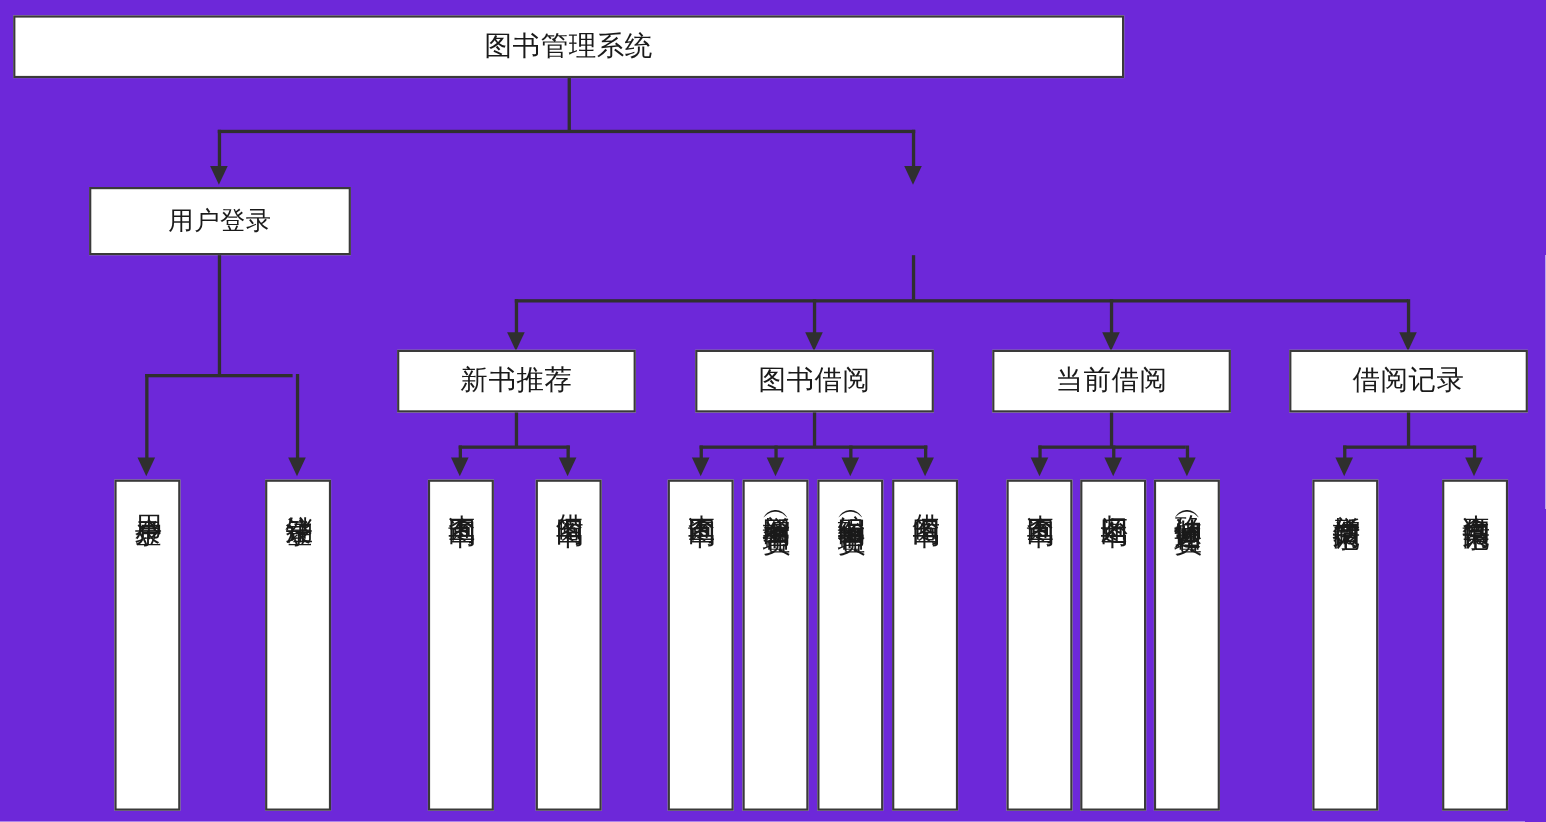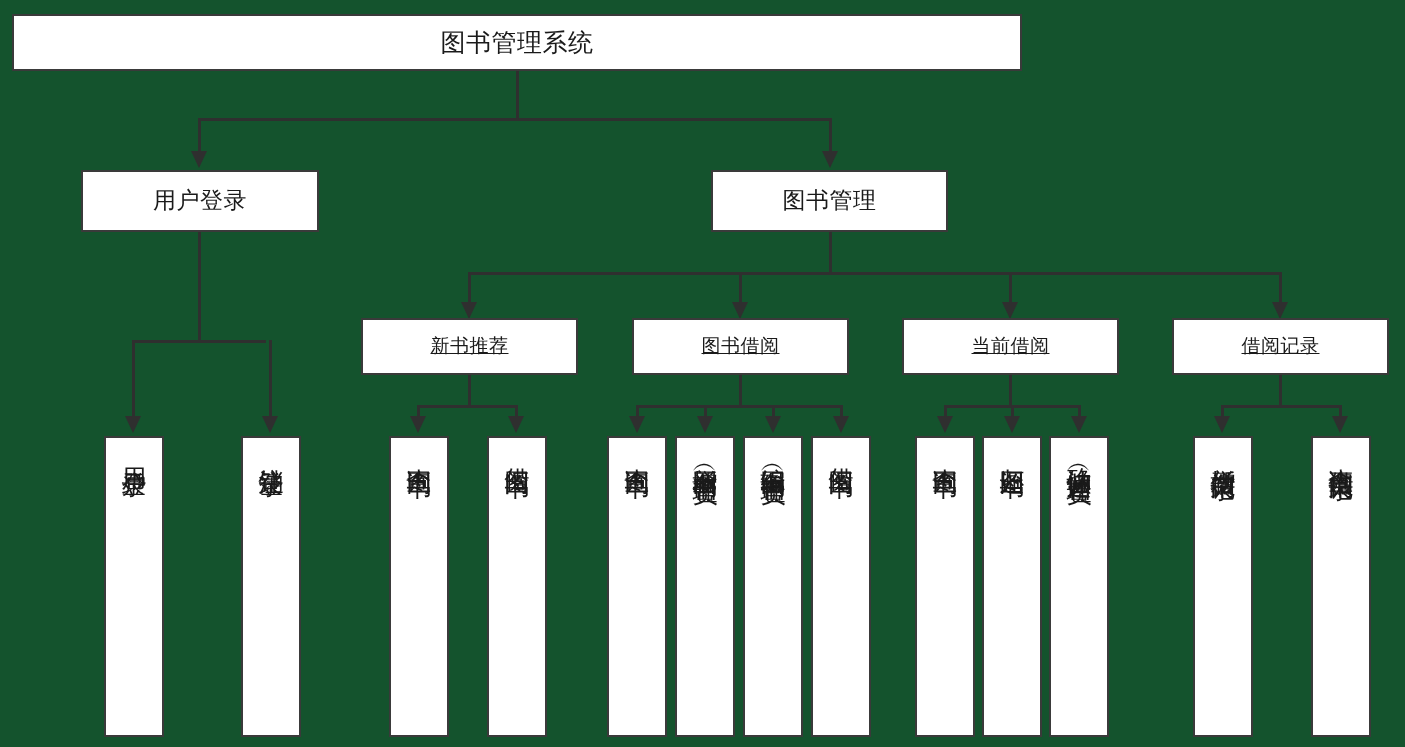--- a/index.html
+++ b/index.html
@@ -7,21 +7,21 @@
     padding: 0;
     background: #ffffff;
   }
   body {
     font-family: "Liberation Sans", "DejaVu Sans", sans-serif;
   }
   #canvas {
     position: relative;
     width: 1405px;
     height: 747px;
-    background: #14532d;
+    background: #6d28d9;
     overflow: hidden;
   }
   .node {
     position: absolute;
     box-sizing: border-box;
     border: 2px solid #3a3a3a;
     background: #ffffff;
     display: flex;
     align-items: center;
     justify-content: center;
@@ -36,21 +36,21 @@
   
   .n-root { left: 12px; top: 14px; width: 1010px; height: 57px; }
   .n-root .label { font-size: 25px; }
   
   .n-l1 { height: 62px; }
   .n-l1 .label { font-size: 23px; }
   .n-user-login { left: 81px; top: 170px; width: 238px; }
   .n-book-mgmt { left: 711px; top: 170px; width: 237px; }
   
   .n-l2 { top: 318px; height: 57px; width: 217px; }
-  .n-l2 .label { font-size: 19px; text-decoration: underline; }
+  .n-l2 .label { font-size: 25px; }
   .n-new-rec   { left: 361px; }
   .n-borrow    { left: 632px; }
   .n-current   { left: 902px; }
   .n-record    { left: 1172px; }
   
   .n-leaf {
     top: 436px;
     height: 301px;
     width: 60px;
     align-items: flex-start;
@@ -101,23 +101,20 @@
 
   <div class="line-h" style="left:198px; top:118px; width:634px;"></div>
 
   <div class="line-v" style="left:198px; top:118px; height:35px;"></div>
   <div class="arrow" style="left:191px; top:151px;"></div>
   <div class="line-v" style="left:829px; top:118px; height:35px;"></div>
   <div class="arrow" style="left:822px; top:151px;"></div>
 
   <div class="node n-l1 n-user-login">
     <span class="label">用户登录</span>
-  </div>
-  <div class="node n-l1 n-book-mgmt">
-    <span class="label">图书管理</span>
   </div>
 
   <div class="line-v" style="left:198px; top:232px; height:110px;"></div>
   <div class="line-h" style="left:132px; top:340px; width:134px;"></div>
   <div class="line-v" style="left:132px; top:340px; height:79px;"></div>
   <div class="arrow" style="left:125px; top:416px;"></div>
   <div class="line-v" style="left:269px; top:340px; height:79px;"></div>
   <div class="arrow" style="left:262px; top:416px;"></div>
 
   <div class="node n-leaf" style="left:104px;">

